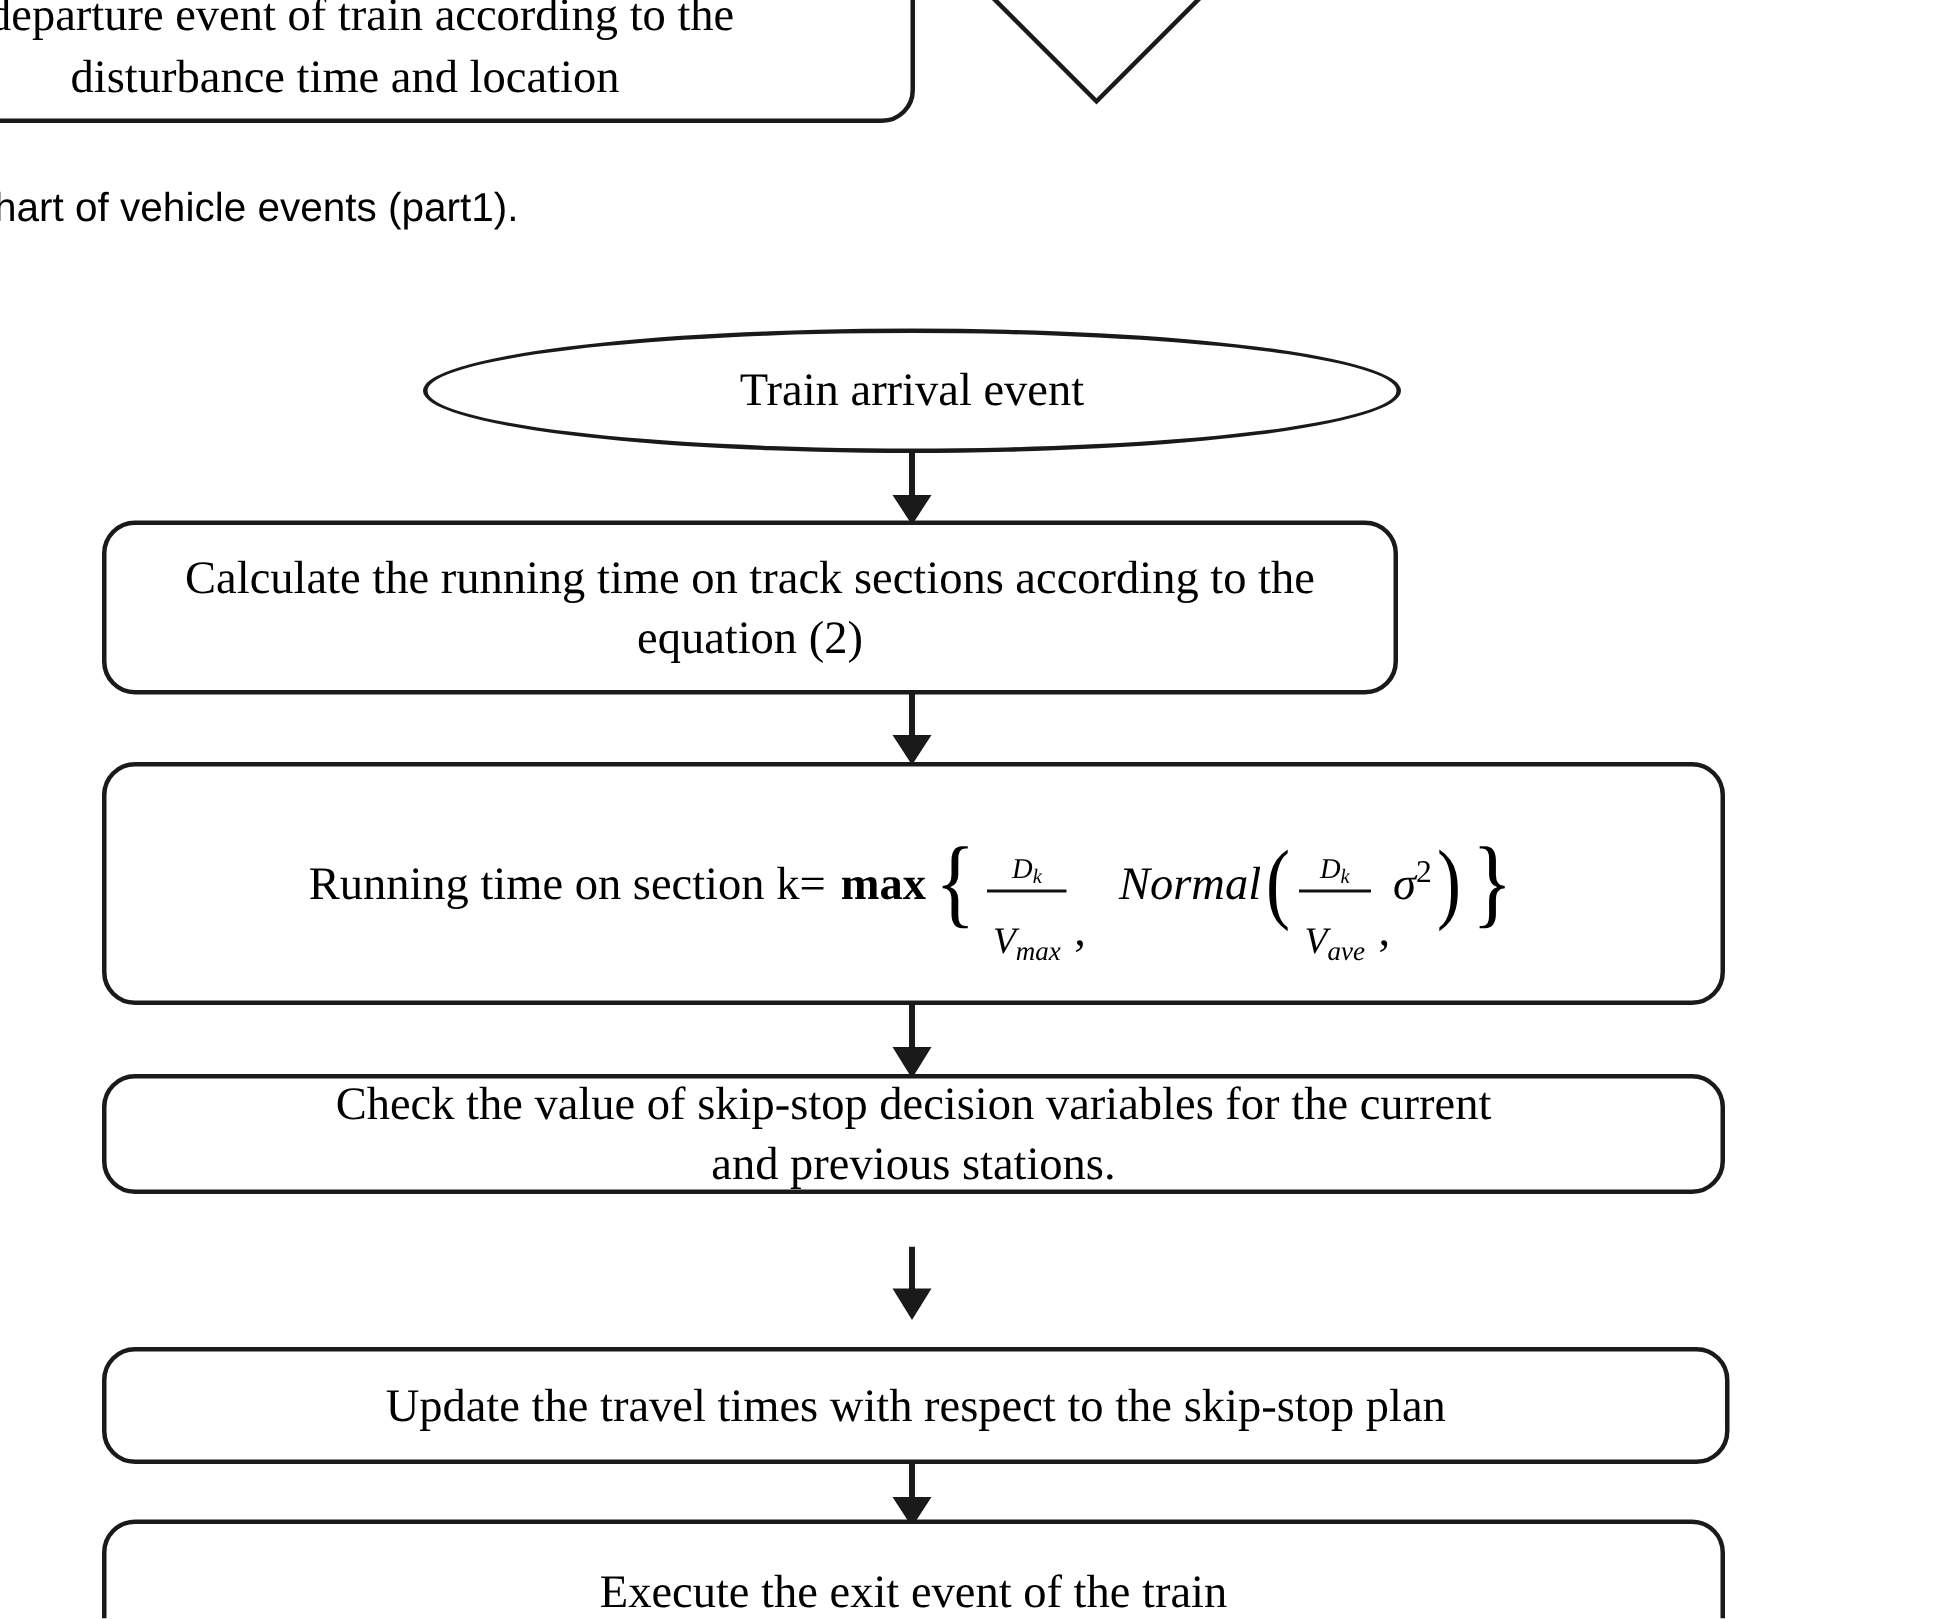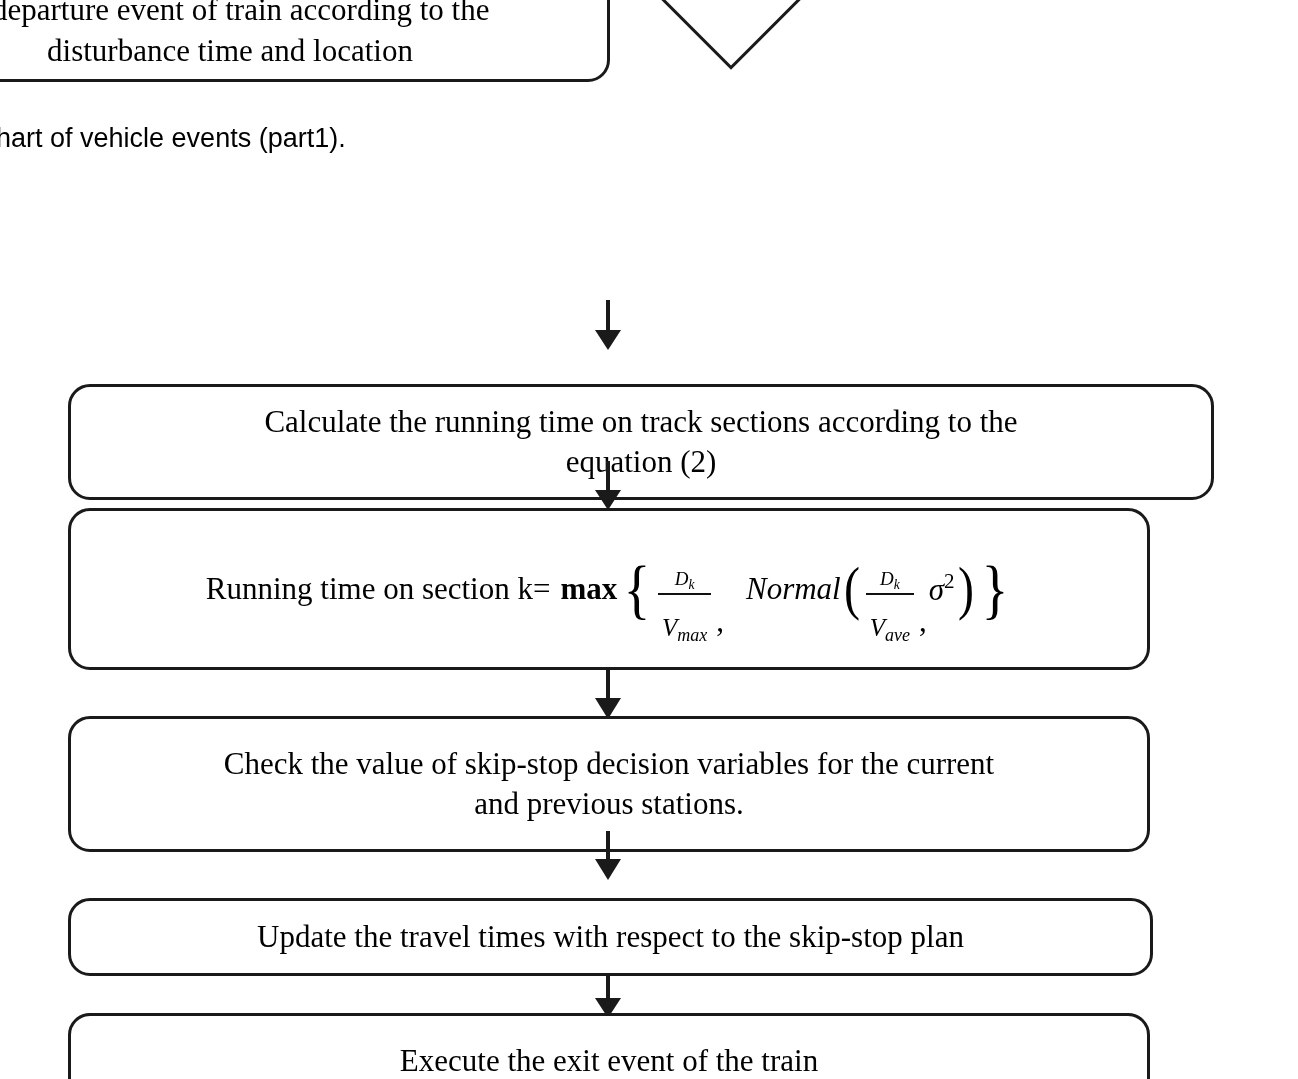--- a/index.html
+++ b/index.html
@@ -148,27 +148,30 @@
 
   <div class="node rounded" id="partial-top">
     <span class="node-text">e departure event of train according to the
 disturbance time and location</span>
   </div>
 
   <div id="partial-diamond"></div>
 
   <div id="caption">owchart of vehicle events (part1).</div>
 
+  <div class="node oval" style="left:282px; top:219px; width:652px; height:83px;">
+    <span class="node-text">Train arrival event</span>
+  </div>
 
   <svg class="connector" style="left:591px; top:300px; height:50px;" viewBox="0 0 34 50">
     <line x1="17" y1="0" x2="17" y2="34" stroke="#1a1a1a" stroke-width="4"></line>
     <polygon points="4,30 30,30 17,50" fill="#1a1a1a"></polygon>
   </svg>
 
-  <div class="node rounded" style="left:68px; top:347px; width:1146px; height:116px;margin-top:37px;">
+  <div class="node rounded" style="left:68px; top:347px; width:864px; height:116px;">
     <span class="node-text">Calculate the running time on track sections according to the
 equation (2)</span>
   </div>
 
   <svg class="connector" style="left:591px; top:461px; height:49px;" viewBox="0 0 34 49">
     <line x1="17" y1="0" x2="17" y2="33" stroke="#1a1a1a" stroke-width="4"></line>
     <polygon points="4,29 30,29 17,49" fill="#1a1a1a"></polygon>
   </svg>
 
   <div class="node rounded" style="left:68px; top:508px; width:1082px; height:162px;">
@@ -200,21 +203,21 @@
       <span class="paren">)</span>
       <span class="brace">}</span>
     </div>
   </div>
 
   <svg class="connector" style="left:591px; top:669px; height:50px;" viewBox="0 0 34 50">
     <line x1="17" y1="0" x2="17" y2="33" stroke="#1a1a1a" stroke-width="4"></line>
     <polygon points="4,29 30,29 17,50" fill="#1a1a1a"></polygon>
   </svg>
 
-  <div class="node rounded" style="left:68px; top:716px; width:1082px; height:136px;">
+  <div class="node rounded" style="left:68px; top:716px; width:1082px; height:80px;">
     <span class="node-text">Check the value of skip-stop decision variables for the current
 and previous stations.</span>
   </div>
 
   <svg class="connector" style="left:591px; top:831px; height:49px;" viewBox="0 0 34 49">
     <line x1="17" y1="0" x2="17" y2="32" stroke="#1a1a1a" stroke-width="4"></line>
     <polygon points="4,28 30,28 17,49" fill="#1a1a1a"></polygon>
   </svg>
 
   <div class="node rounded" style="left:68px; top:898px; width:1085px; height:78px;">

